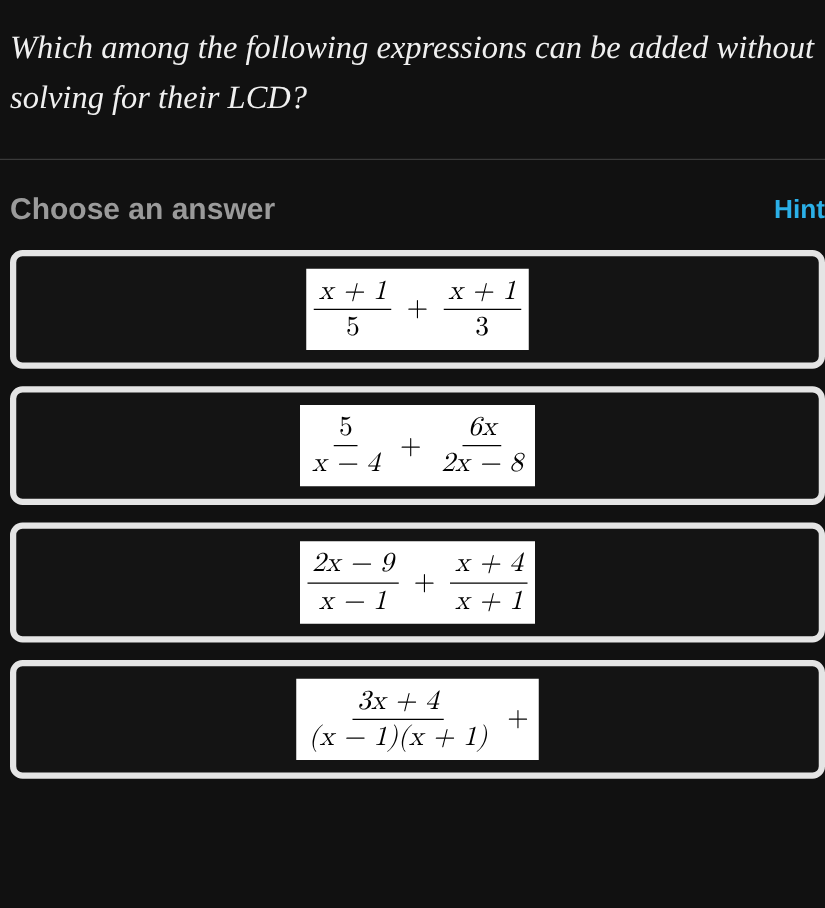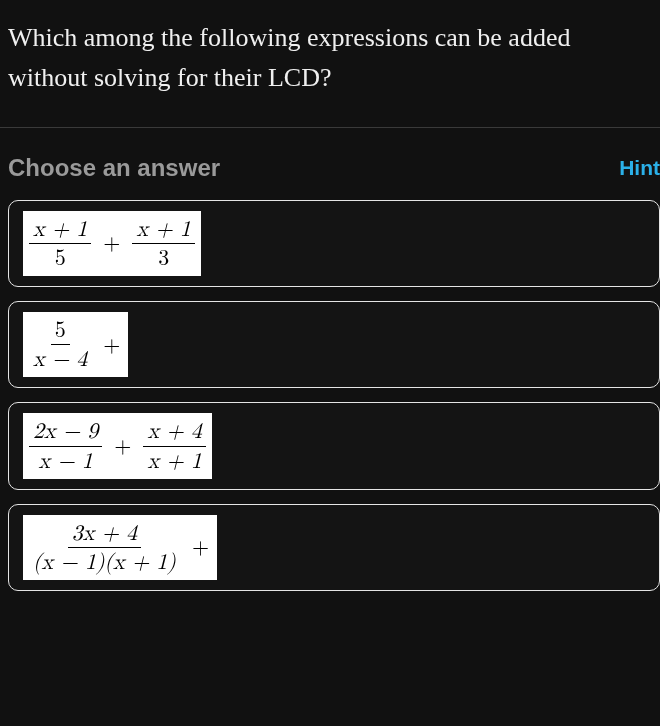--- a/index.html
+++ b/index.html
@@ -7,20 +7,21 @@
     background: #111;
     color: #e8e8e8;
     font-family: Georgia, 'Times New Roman', serif;
     width: 660px;
     height: 726px;
     overflow: hidden;
   }
   .question-area {
     padding: 18px 8px 28px 8px;
     border-bottom: 1px solid #3a3a3a;
+    font-style: italic;
   }
   .question-text {
     font-size: 26px;
     line-height: 1.55;
     color: #f0f0f0;
     font-weight: 400;
   }
   .choose-row {
     display: flex;
     justify-content: space-between;
@@ -42,28 +43,29 @@
     cursor: pointer;
     padding-right: 0;
   }
   .answers {
     padding: 0 0 0 8px;
     display: flex;
     flex-direction: column;
     gap: 14px;
   }
   .answer-option {
-    border: 1px solid #e5e5e5;
+    border: 5px solid #e5e5e5;
     border-radius: 10px;
     padding: 10px 14px;
     background: #141414;
     cursor: pointer;
     display: flex;
     align-items: center;
     min-height: 86px;
+    justify-content: center;
   }
 
   
   .math-box {
     background: #fff;
     color: #000;
     padding: 4px 6px;
     display: inline-flex;
     align-items: center;
     gap: 10px;
@@ -118,20 +120,24 @@
     </span>
   </div>
 
   <div class="answer-option">
     <span class="math-box">
       <span class="frac">
         <span class="num">5</span>
         <span class="den"><span class="mi">x − 4</span></span>
       </span>
       <span class="plus">+</span>
+      <span class="frac">
+        <span class="num"><span class="mi">6x</span></span>
+        <span class="den"><span class="mi">2x − 8</span></span>
+      </span>
     </span>
   </div>
 
   <div class="answer-option">
     <span class="math-box">
       <span class="frac">
         <span class="num"><span class="mi">2x − 9</span></span>
         <span class="den"><span class="mi">x − 1</span></span>
       </span>
       <span class="plus">+</span>

